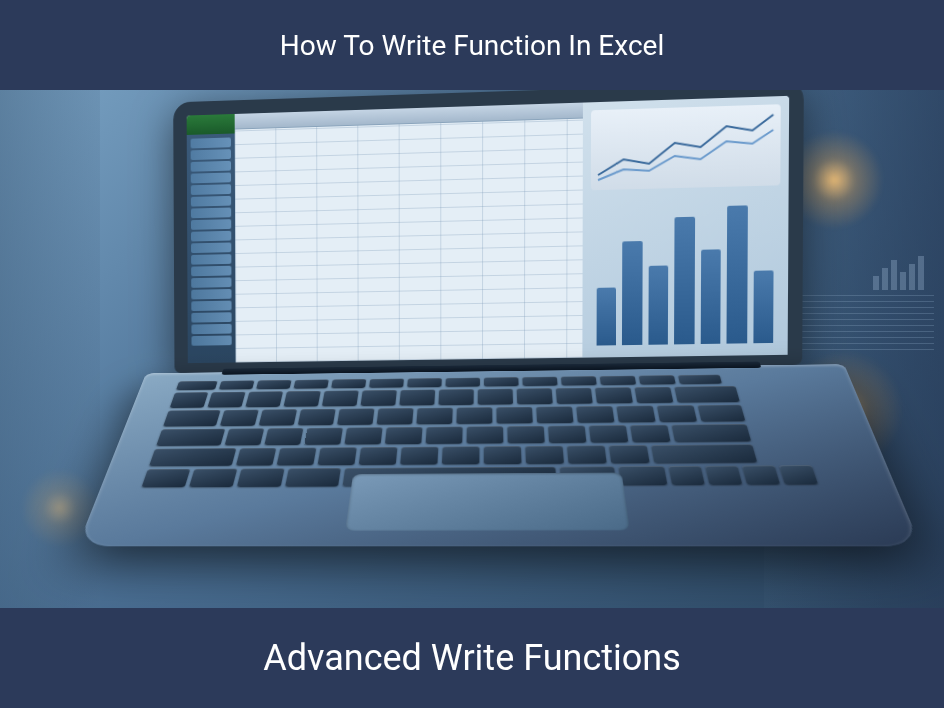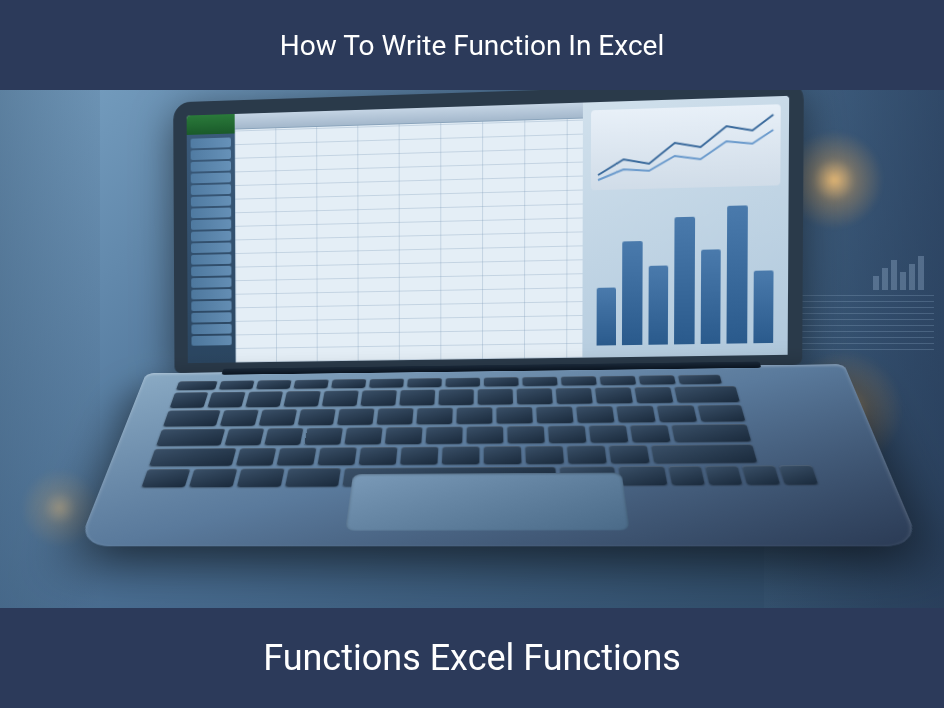--- a/index.html
+++ b/index.html
@@ -384,14 +384,14 @@
           <div class="key" style="width:28px"></div>
             <div class="key" style="width:28px"></div>
         </div>
       </div>
       <div class="trackpad"></div>
     </div>
   </div>
 </div>
 
 <div class="banner bottom-banner">
-  <span>Functions Excel Functions</span>
+  <span>Advanced Write Functions</span>
 </div>
 
 </body></html>

